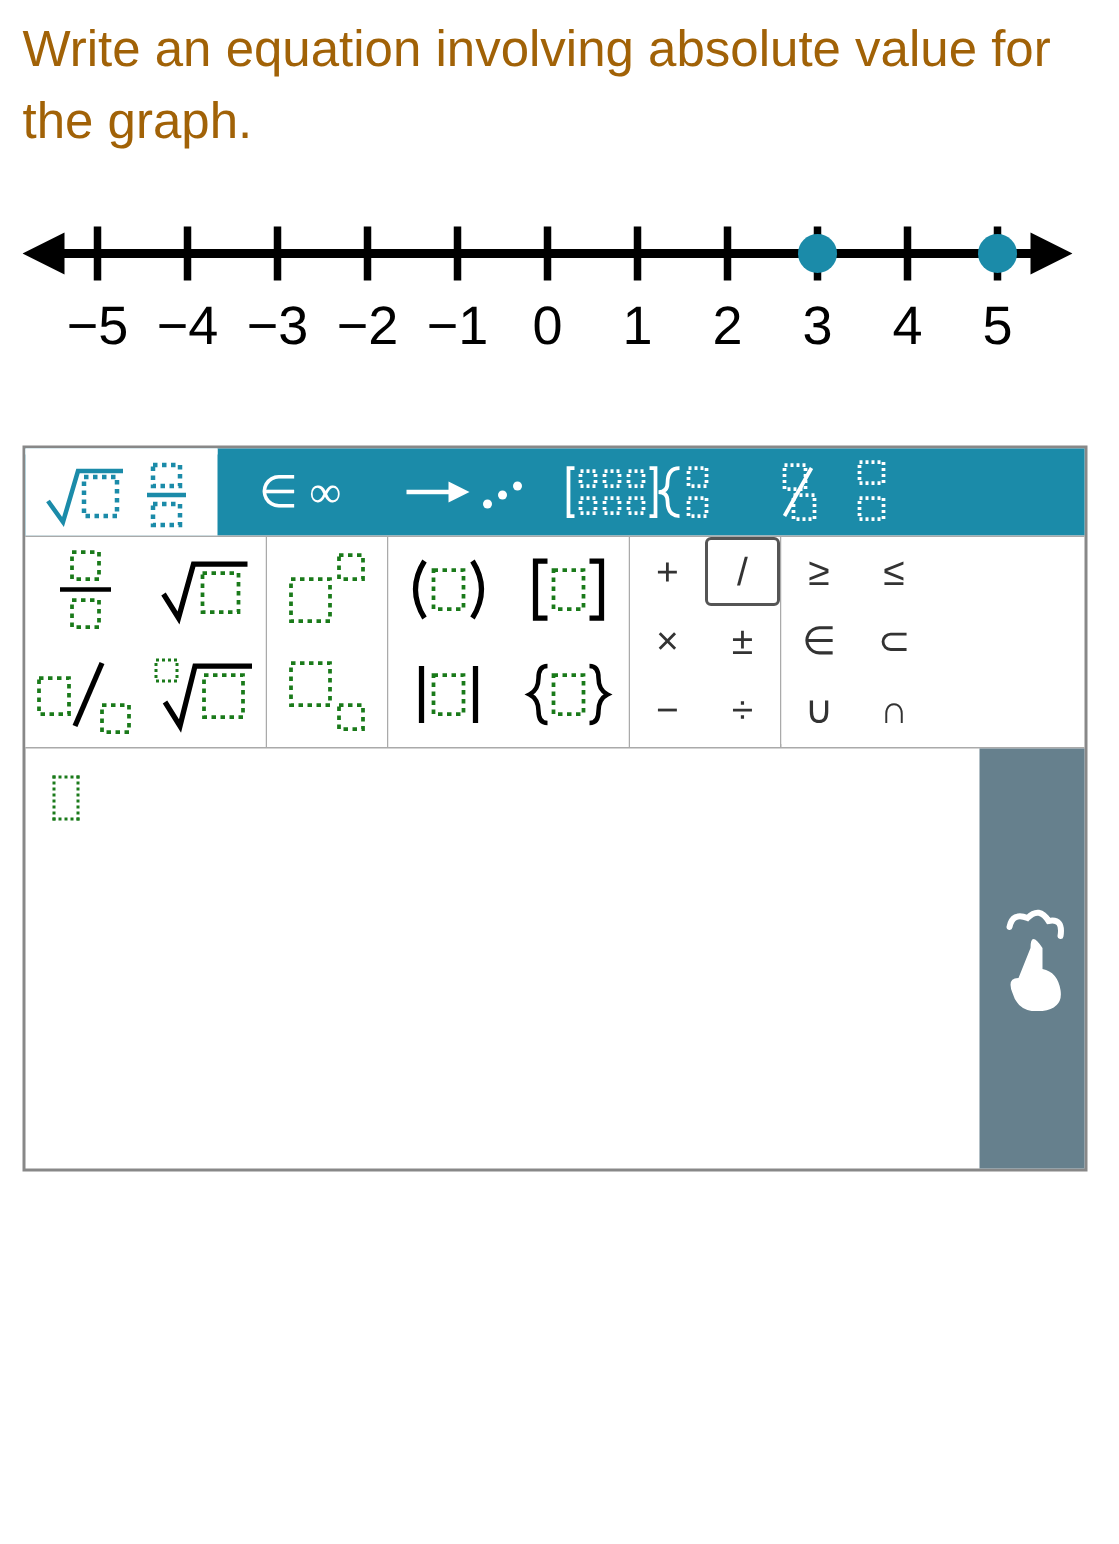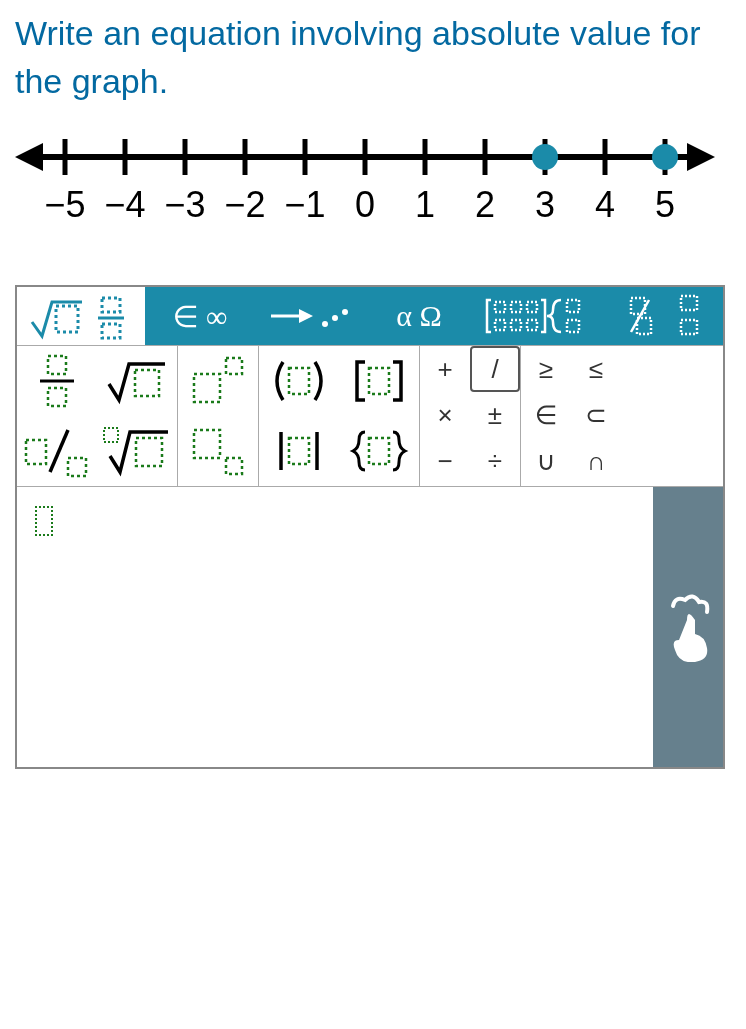--- a/index.html
+++ b/index.html
@@ -6,22 +6,22 @@
   body {
     font-family: Arial, Helvetica, sans-serif;
     background: #fff;
     width: 746px;
     color: #333;
     padding: 10px 15px;
   }
   .question-text {
     font-size: 34px;
     line-height: 1.4;
-    color: #0369a1;
-    margin-bottom: 20px;
+    color: #a16207;
+    margin-bottom: 32px;
     font-weight: 400;
   }
   .number-line-wrap { width: 700px; margin-bottom: 60px; }
   .number-line-svg { display: block; }
 
   .editor {
     border: 2px solid #888;
     width: 710px;
   }
   .tabs {
@@ -169,21 +169,20 @@
     <div class="tab tab2" style="font-family:serif;font-size:30px;">∈ ∞</div>
     <div class="tab tab3">
       <svg width="90" height="40" viewBox="0 0 90 40">
         <line x1="6" y1="20" x2="38" y2="20" stroke="#fff" stroke-width="3"></line>
         <polygon points="48,20 34,13 34,27" fill="#fff"></polygon>
         <circle cx="60" cy="28" r="3" fill="#fff"></circle>
         <circle cx="70" cy="22" r="3" fill="#fff"></circle>
         <circle cx="80" cy="16" r="3" fill="#fff"></circle>
       </svg>
     </div>
-    <div class="tab tab4" style="font-family:serif;font-size:30px;">α Ω</div>
     <div class="tab tab5">
       <svg width="120" height="44" viewBox="0 0 120 44">
         <g stroke="#fff" stroke-width="2.5" fill="none">
           <path d="M8 6 h-4 v32 h4"></path>
           <path d="M58 6 h4 v32 h-4"></path>
           <rect x="12" y="8" width="10" height="10" stroke-dasharray="2 2"></rect>
           <rect x="28" y="8" width="10" height="10" stroke-dasharray="2 2"></rect>
           <rect x="44" y="8" width="10" height="10" stroke-dasharray="2 2"></rect>
           <rect x="12" y="26" width="10" height="10" stroke-dasharray="2 2"></rect>
           <rect x="28" y="26" width="10" height="10" stroke-dasharray="2 2"></rect>

